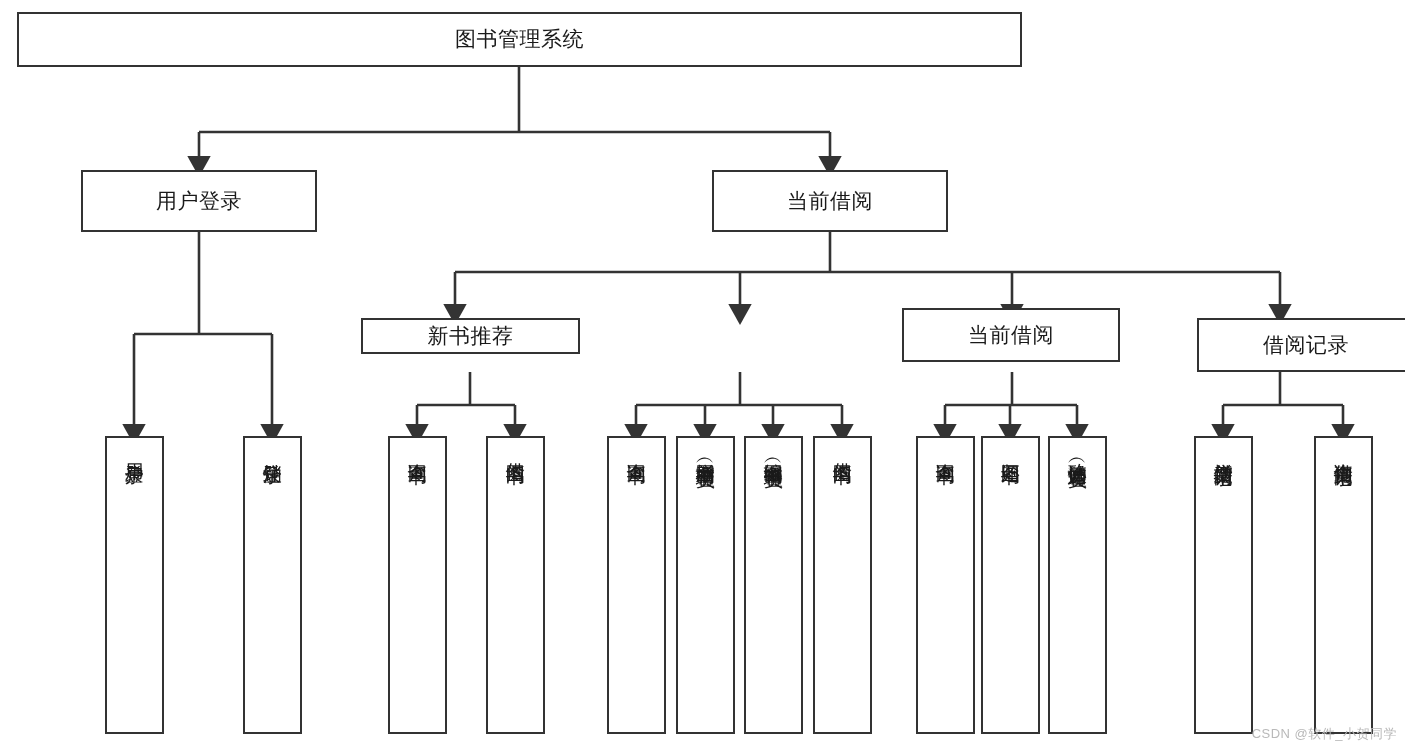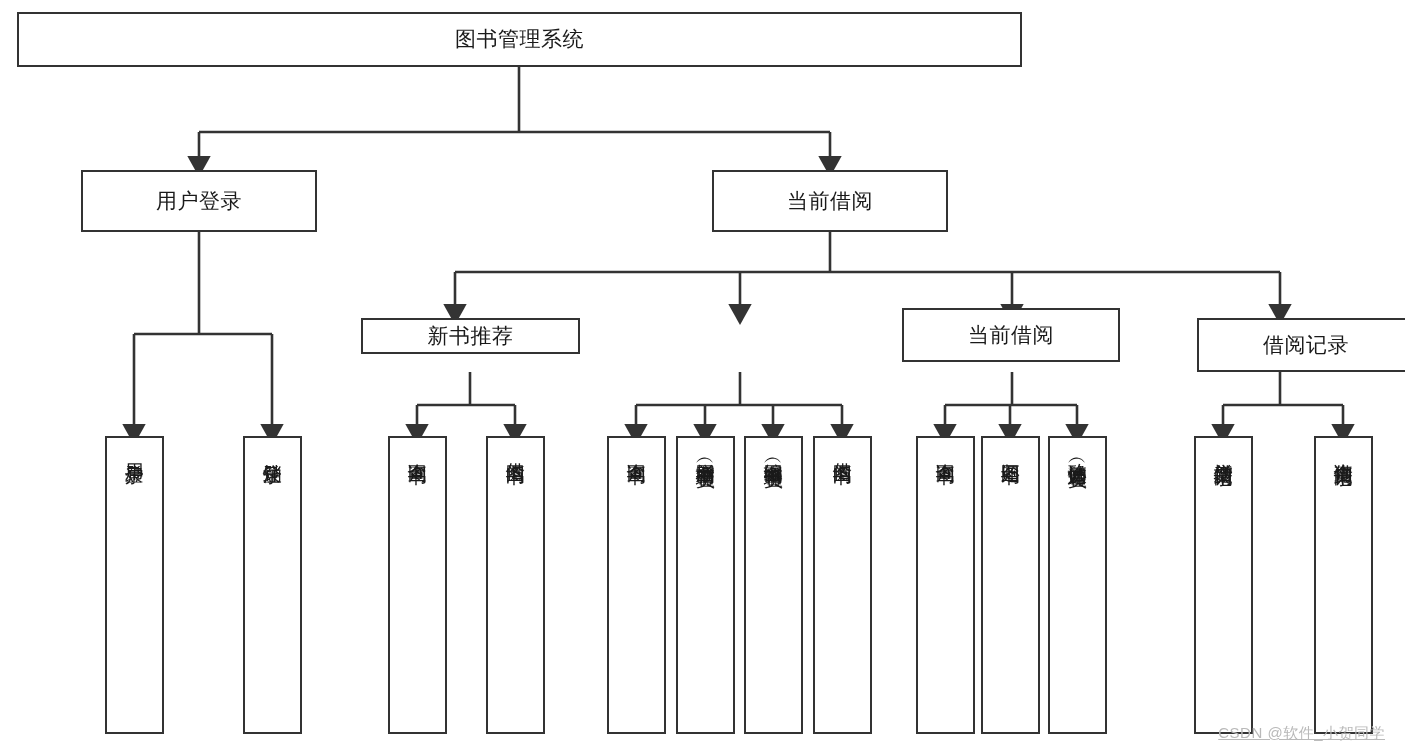--- a/index.html
+++ b/index.html
@@ -14,22 +14,22 @@
   .node .lbl{font-size:21px;line-height:1.25;letter-spacing:0.5px;color:#1a1a1a;white-space:nowrap;}
 
   .leaf{position:absolute;box-sizing:border-box;background:#ffffff;
         border:2px solid #333333;display:flex;align-items:flex-start;justify-content:center;
         padding-top:10px;}
   .leaf .vlbl{writing-mode:vertical-rl;text-orientation:upright;
               font-size:19px;line-height:1.12;letter-spacing:1px;color:#1a1a1a;
               white-space:nowrap;}
   .leaf.mid .vlbl{}
 
-  .watermark{position:absolute;right:20px;bottom:4px;font-size:15px;color:#b9b9b9;
-             letter-spacing:0.5px;white-space:nowrap;text-decoration:underline;}
+  .watermark{position:absolute;right:8px;bottom:4px;font-size:13px;color:#b9b9b9;
+             letter-spacing:0.5px;white-space:nowrap;}
 </style>
 </head>
 <body>
 
 <div id="canvas">
 
   <svg class="edges" viewBox="0 0 1405 747" xmlns="http://www.w3.org/2000/svg">
     <defs>
       <marker id="arrow" markerWidth="9" markerHeight="9" refX="1.5" refY="4.5" orient="auto" markerUnits="strokeWidth">
         <path d="M0,0 L0,9 L8,4.5 z" fill="#333333"></path>

